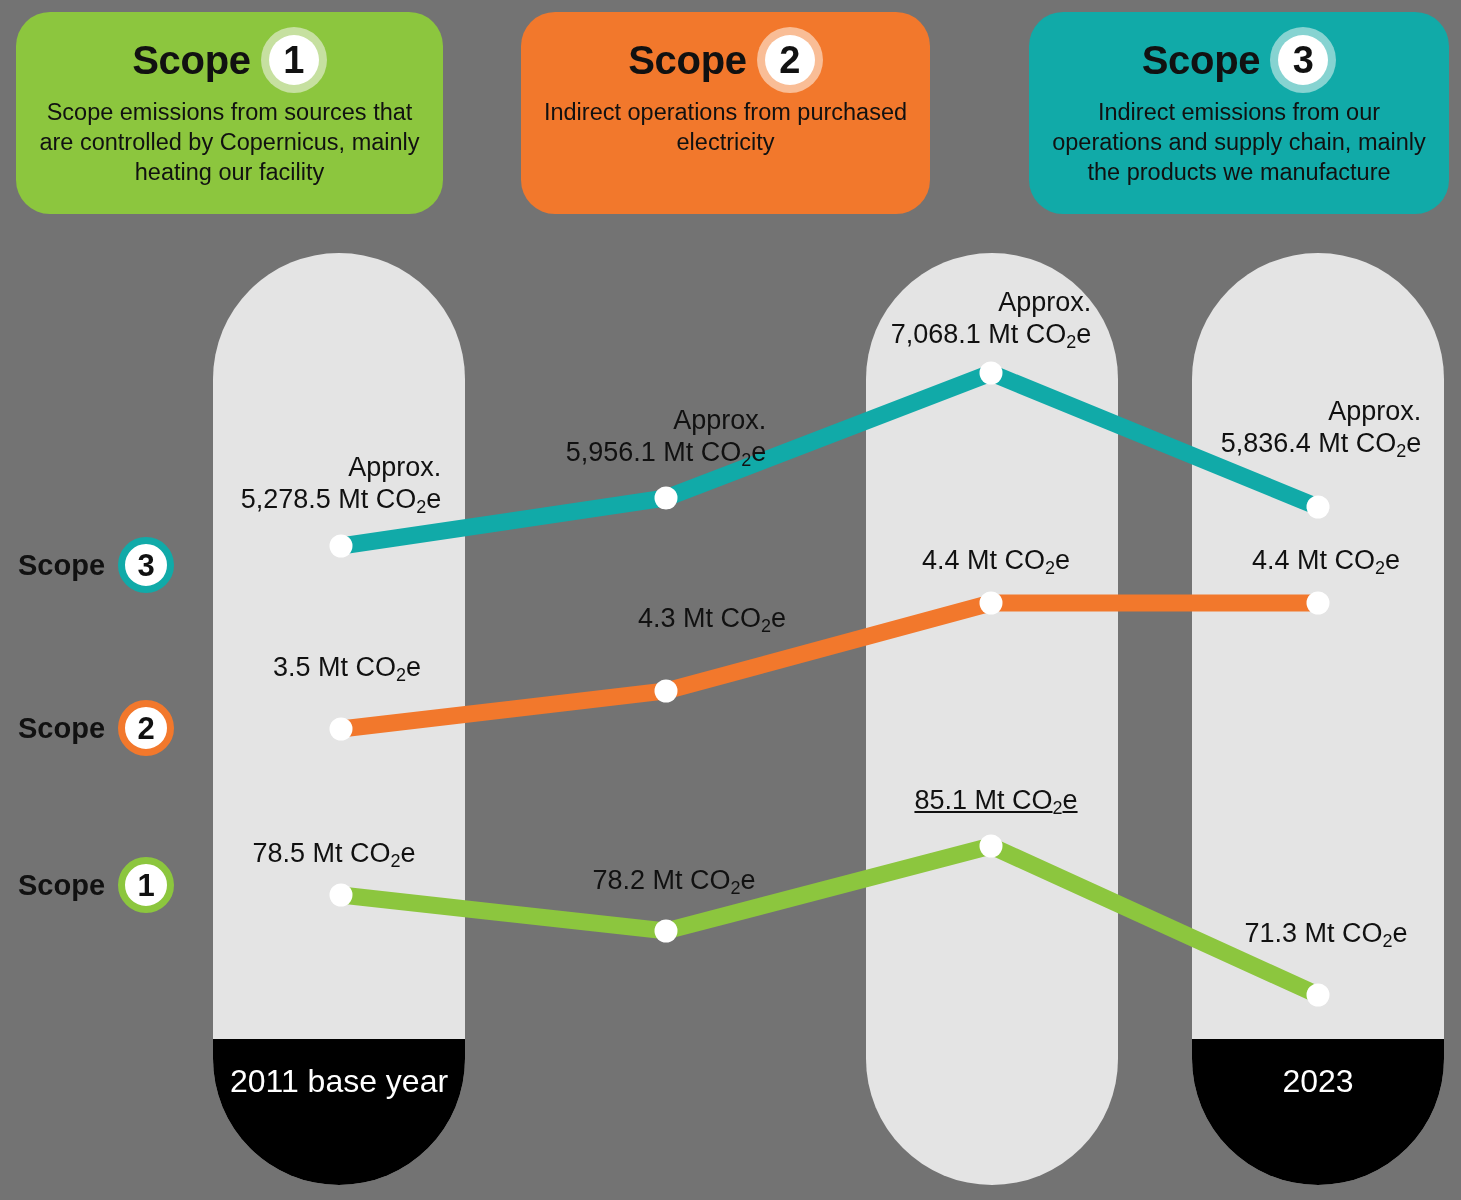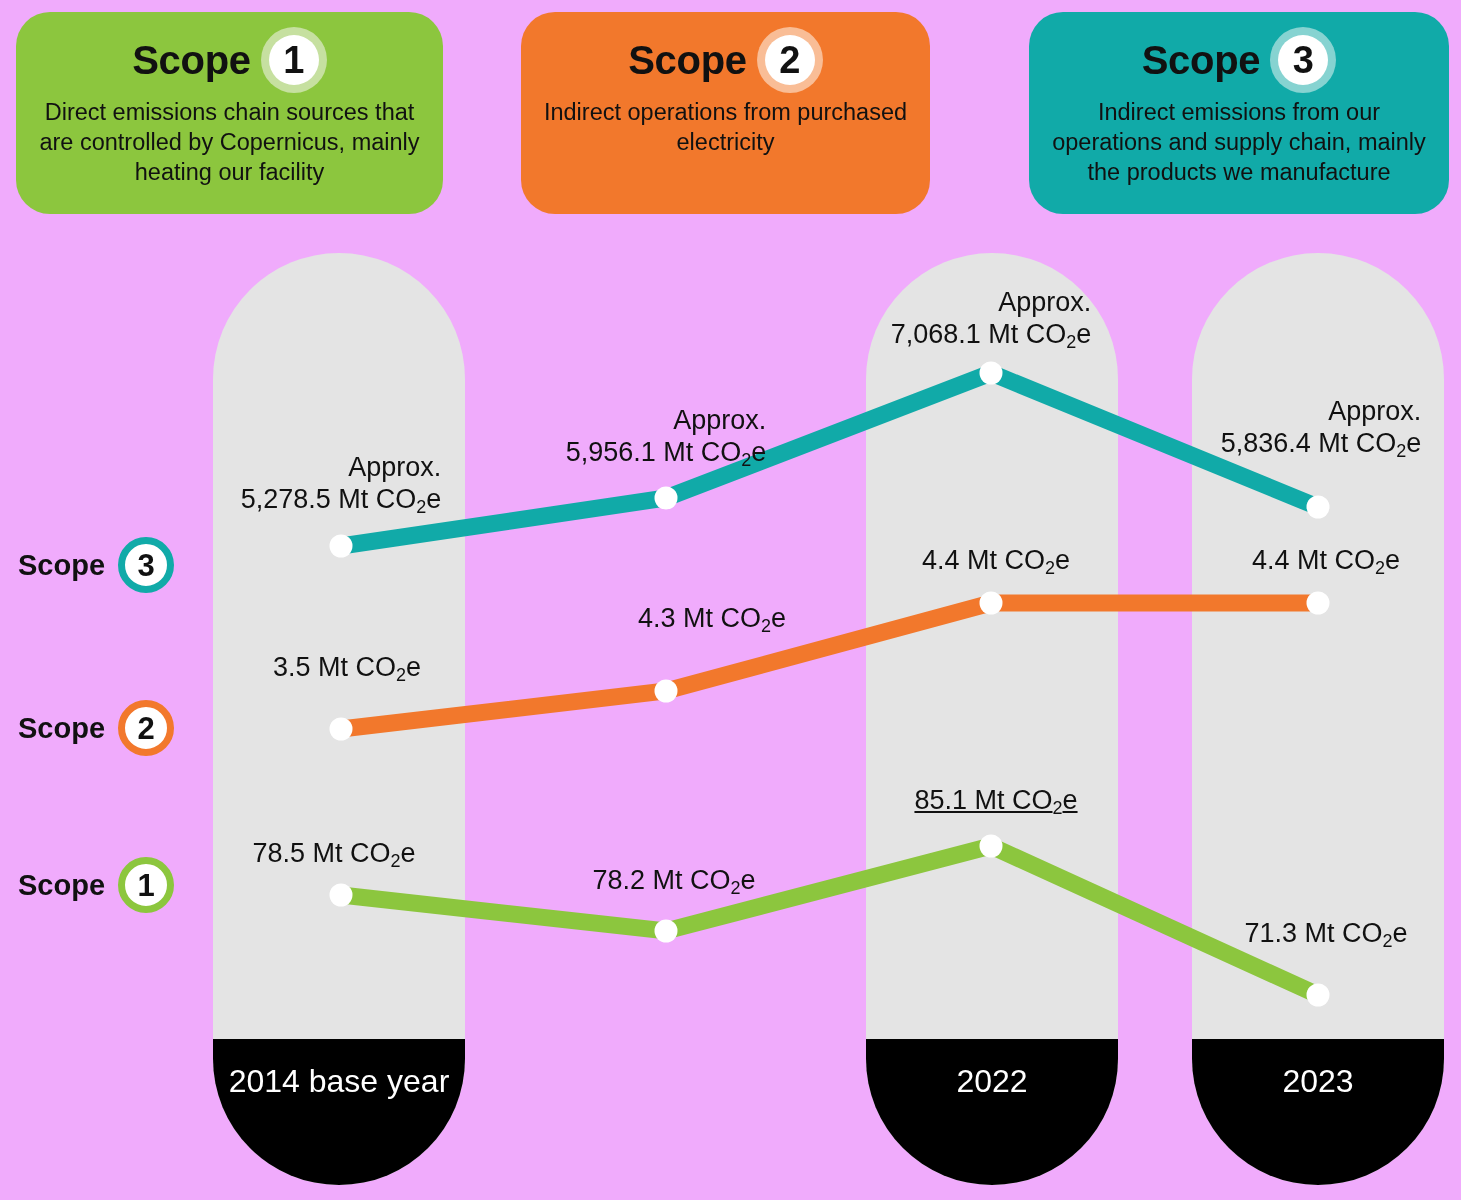--- a/index.html
+++ b/index.html
@@ -9,21 +9,21 @@
     background: #ffffff;
   }
   body {
     font-family: "Liberation Sans", "DejaVu Sans", sans-serif;
     -webkit-font-smoothing: antialiased;
   }
   #canvas {
     position: relative;
     width: 1461px;
     height: 1200px;
-    background: #f0abfc;
+    background: #737373;
     overflow: hidden;
   }
 
   
   .scope-card {
     position: absolute;
     border-radius: 34px;
     box-sizing: border-box;
     padding: 10px 14px 14px 14px;
     text-align: center;
@@ -188,21 +188,21 @@
 
   <div class="scope-card" id="card-0" style="left: 16px; top: 12px; width: 427px; height: 202px; background: rgb(140, 198, 62);">
     <div class="scope-card-title-row">
       <div class="scope-card-title">Scope</div>
       <div class="scope-badge">
         <div class="halo" id="halo-0" style="background: rgb(198, 224, 160);"></div>
         <div class="disc"></div>
         <div class="num">1</div>
       </div>
     </div>
-    <div class="scope-card-desc">Direct emissions chain sources that are controlled by Copernicus, mainly heating our facility</div>
+    <div class="scope-card-desc">Scope emissions from sources that are controlled by Copernicus, mainly heating our facility</div>
   </div>
 
   <div class="scope-card" id="card-1" style="left: 521px; top: 12px; width: 409px; height: 202px; background: rgb(242, 120, 44);">
     <div class="scope-card-title-row">
       <div class="scope-card-title">Scope</div>
       <div class="scope-badge">
         <div class="halo" id="halo-1" style="background: rgb(249, 189, 150);"></div>
         <div class="disc"></div>
         <div class="num">2</div>
       </div>
@@ -237,28 +237,25 @@
   <div class="legend-item" id="legend-2" style="left:18px; top:855px;">
     <span class="legend-label">Scope</span>
     <span class="legend-ring" id="ring-2" style="border: 7px solid rgb(140, 198, 62);">
       <span class="num">1</span>
     </span>
   </div>
 
   <div class="year-col" style="left:213px;">
     <div class="pill-body"></div>
     <div class="pill-foot">
-      <span>2014 base year</span>
+      <span>2011 base year</span>
     </div>
   </div>
   <div class="year-col" style="left:866px;">
     <div class="pill-body"></div>
-    <div class="pill-foot">
-      <span>2022</span>
-    </div>
   </div>
   <div class="year-col" style="left:1192px;">
     <div class="pill-body"></div>
     <div class="pill-foot">
       <span>2023</span>
     </div>
   </div>
 
   <svg id="chart-svg" viewBox="0 0 1461 1200">
     <g id="series-lines">

